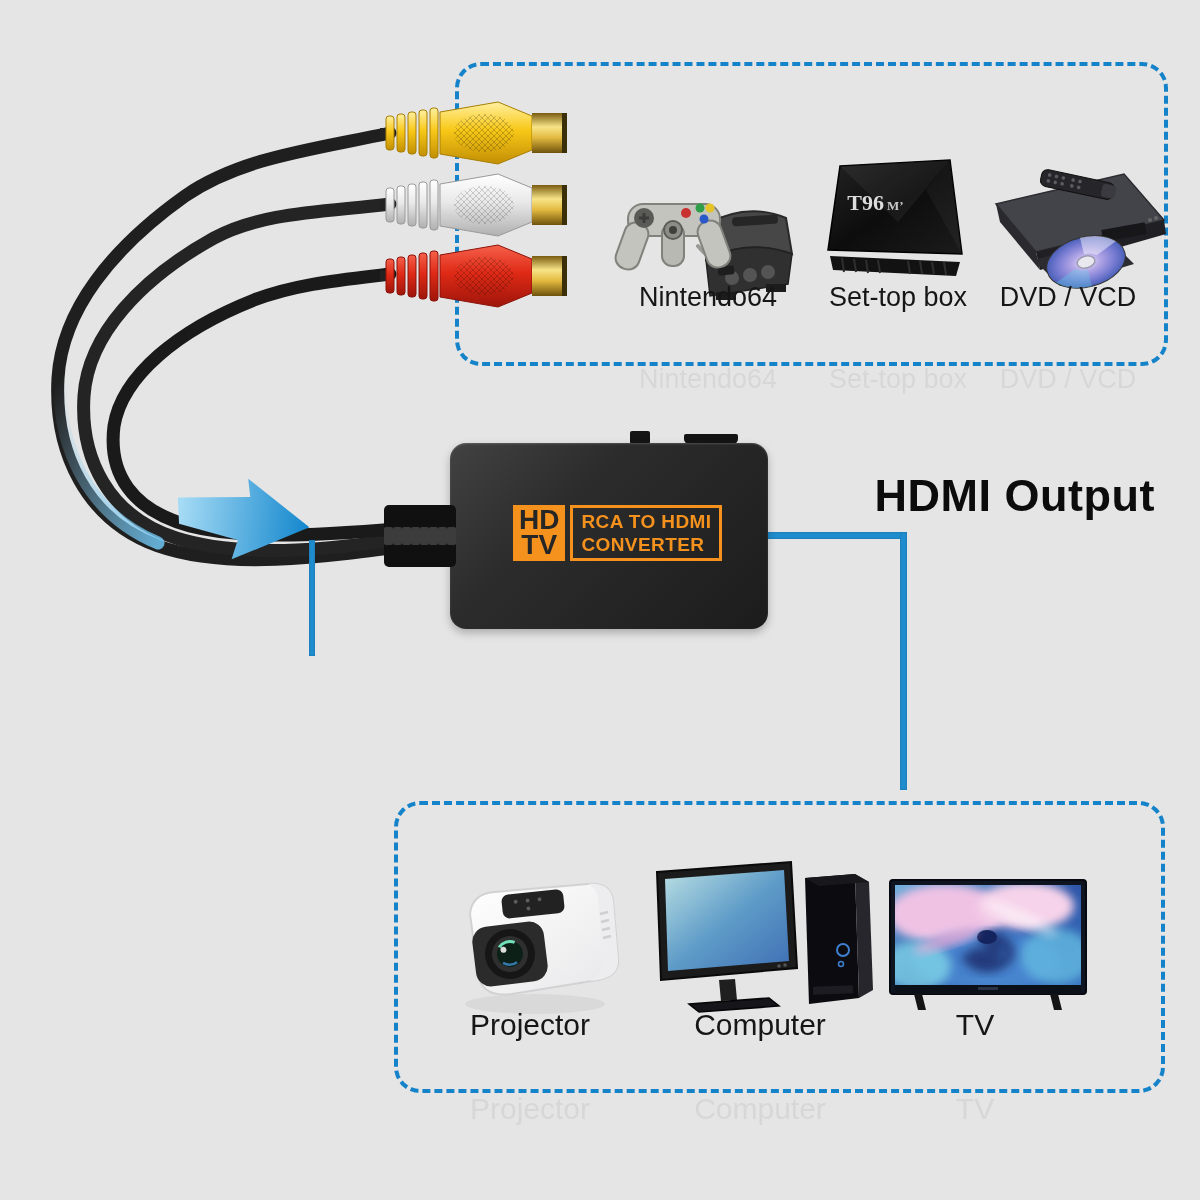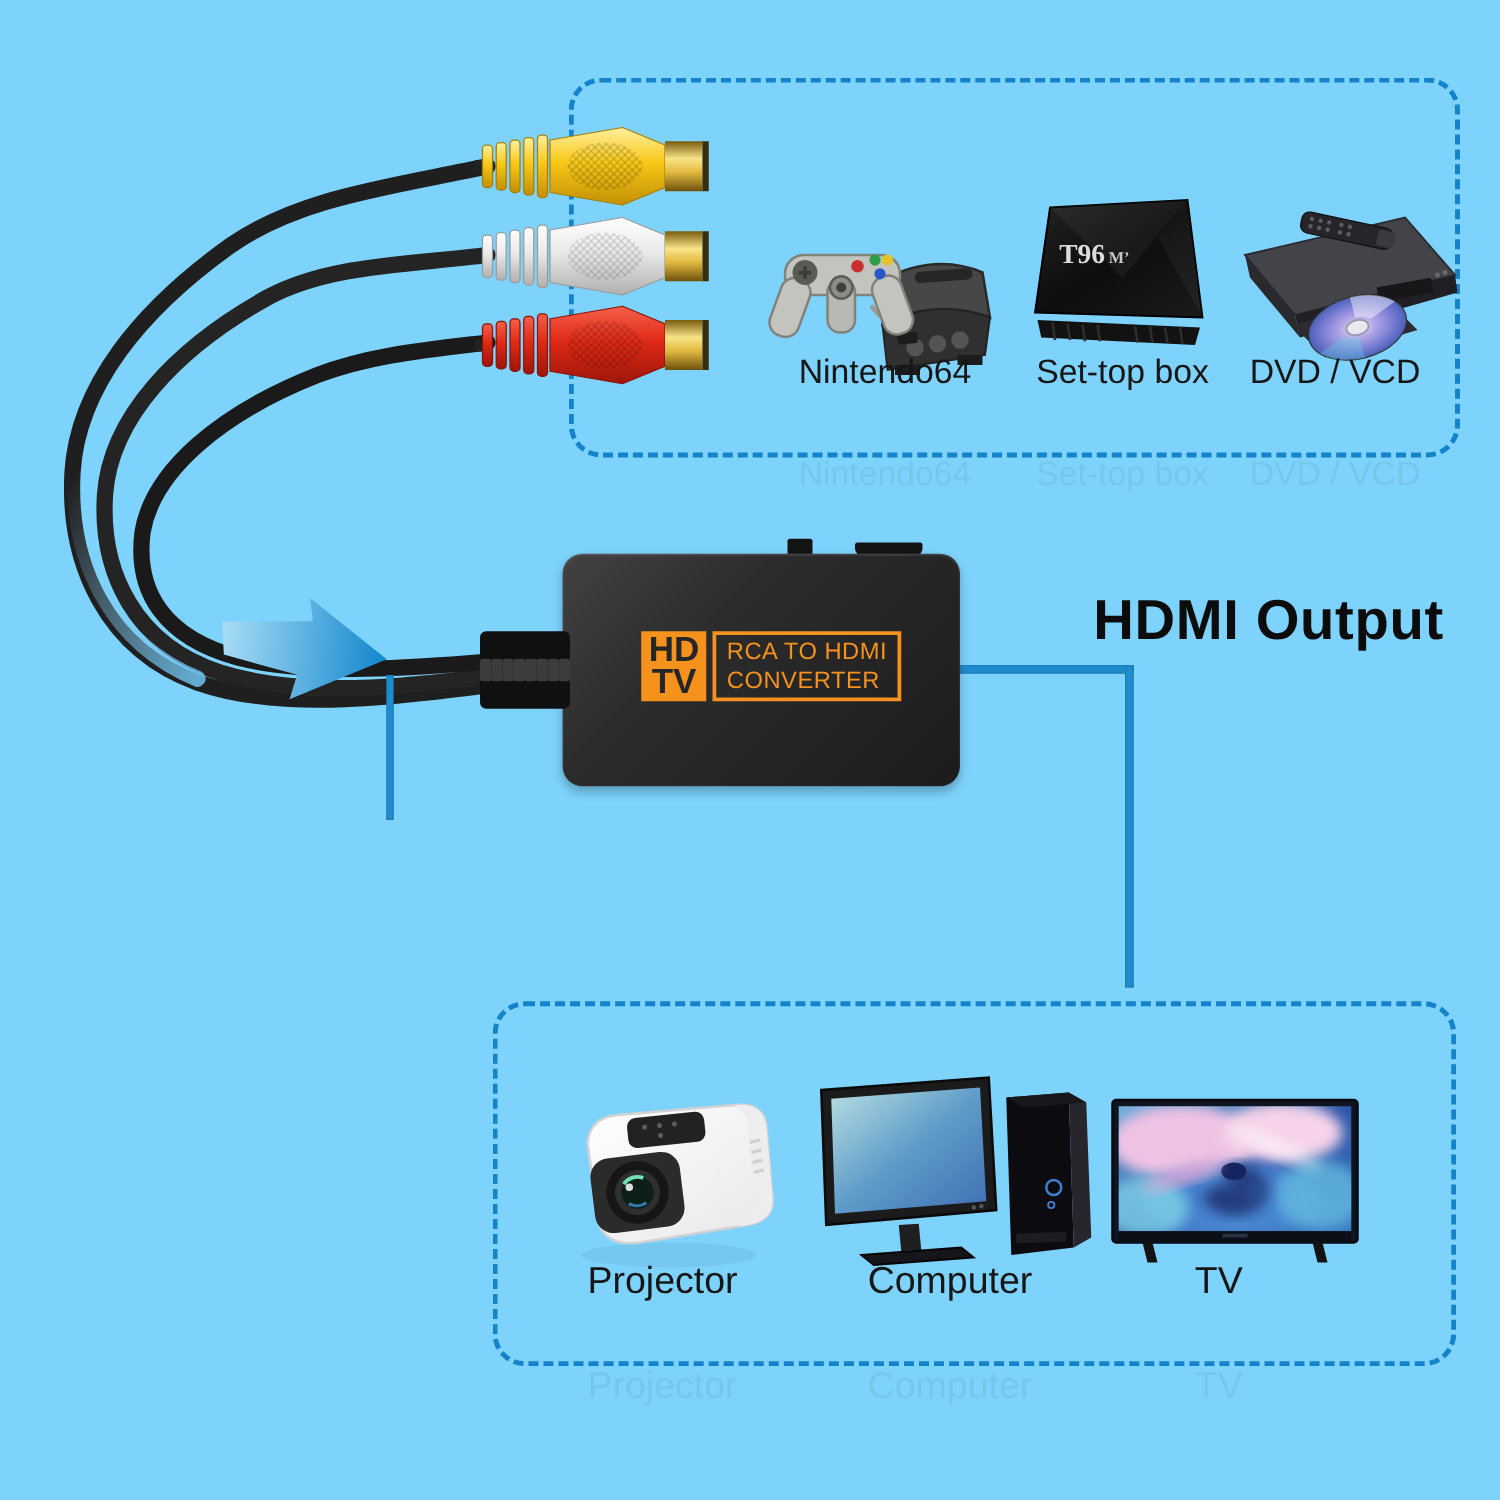--- a/index.html
+++ b/index.html
@@ -1,32 +1,32 @@
 <!DOCTYPE html>
 <html><head>
 <meta charset="utf-8">
 <style>
   html,body{margin:0;padding:0;background:#fff;}
-  .canvas{position:relative;width:1200px;height:1200px;background:#7dd3fc;overflow:hidden;
+  .canvas{position:relative;width:1200px;height:1200px;background:#e5e5e5;overflow:hidden;
           font-family:"Liberation Sans",sans-serif;}
   .abs{position:absolute;}
   .dashed-panel{position:absolute;border:4px dashed #1583c9;border-radius:26px;}
   .dev-label{position:absolute;text-align:center;color:#161616;font-size:27px;}
   .dev-label-bottom{position:absolute;text-align:center;color:#161616;font-size:30px;}
   .ghost-label{position:absolute;text-align:center;color:rgba(40,40,40,0.07);}
   .big-note{position:absolute;text-align:right;color:#0c0c0c;font-weight:800;
             font-size:45px;letter-spacing:0.5px;white-space:nowrap;}
   .blue-line{position:absolute;background:#1f8dcd;box-shadow:inset 0 0 2px rgba(0,40,80,.35);}
   .converter{position:absolute;left:450px;top:443px;width:318px;height:186px;border-radius:16px;
              background:linear-gradient(135deg,#424242 0%,#2c2c2c 35%,#1c1c1c 100%);
              box-shadow:0 4px 8px rgba(0,0,0,.25), inset 0 1px 2px rgba(255,255,255,.18);}
   .conv-badge{position:absolute;left:63px;top:62px;display:flex;align-items:stretch;}
   .conv-hdtv{background:#f5921e;color:#262626;font-weight:800;font-size:28px;line-height:25px;
              padding:2px 6px 1px 6px;text-align:center;}
-  .conv-right{border:3px solid #f5921e;color:#f5921e;font-weight:400;font-size:19px;line-height:23px;
+  .conv-right{border:3px solid #f5921e;color:#f5921e;font-weight:700;font-size:19px;line-height:23px;
               padding:2px 8px;margin-left:5px;white-space:nowrap;letter-spacing:0.4px;}
   .conv-top-switch{position:absolute;left:630px;top:431px;width:20px;height:13px;background:#141414;border-radius:2px;}
   .conv-top-hdmi{position:absolute;left:684px;top:434px;width:54px;height:10px;background:#141414;
                  border-radius:2px 2px 5px 5px;}
   .strain{position:absolute;left:384px;top:505px;width:72px;height:62px;background:#101010;border-radius:5px;
           display:flex;flex-wrap:wrap;align-content:space-around;justify-content:space-evenly;}
   .strain i{display:block;width:9px;height:18px;background:#3c3c3c;border-radius:2px;}
 </style>
 </head>
 <body>

